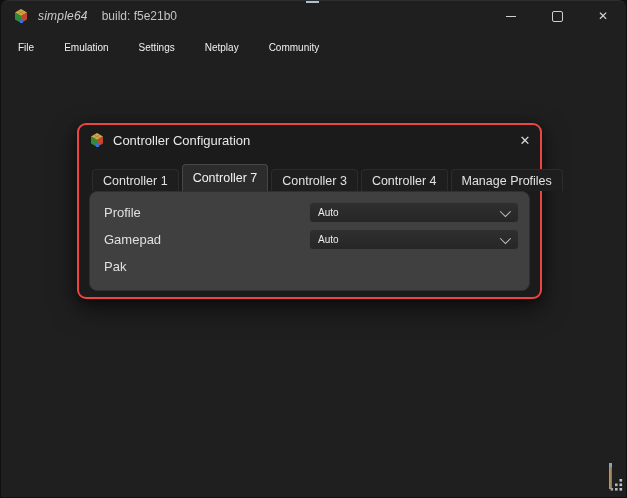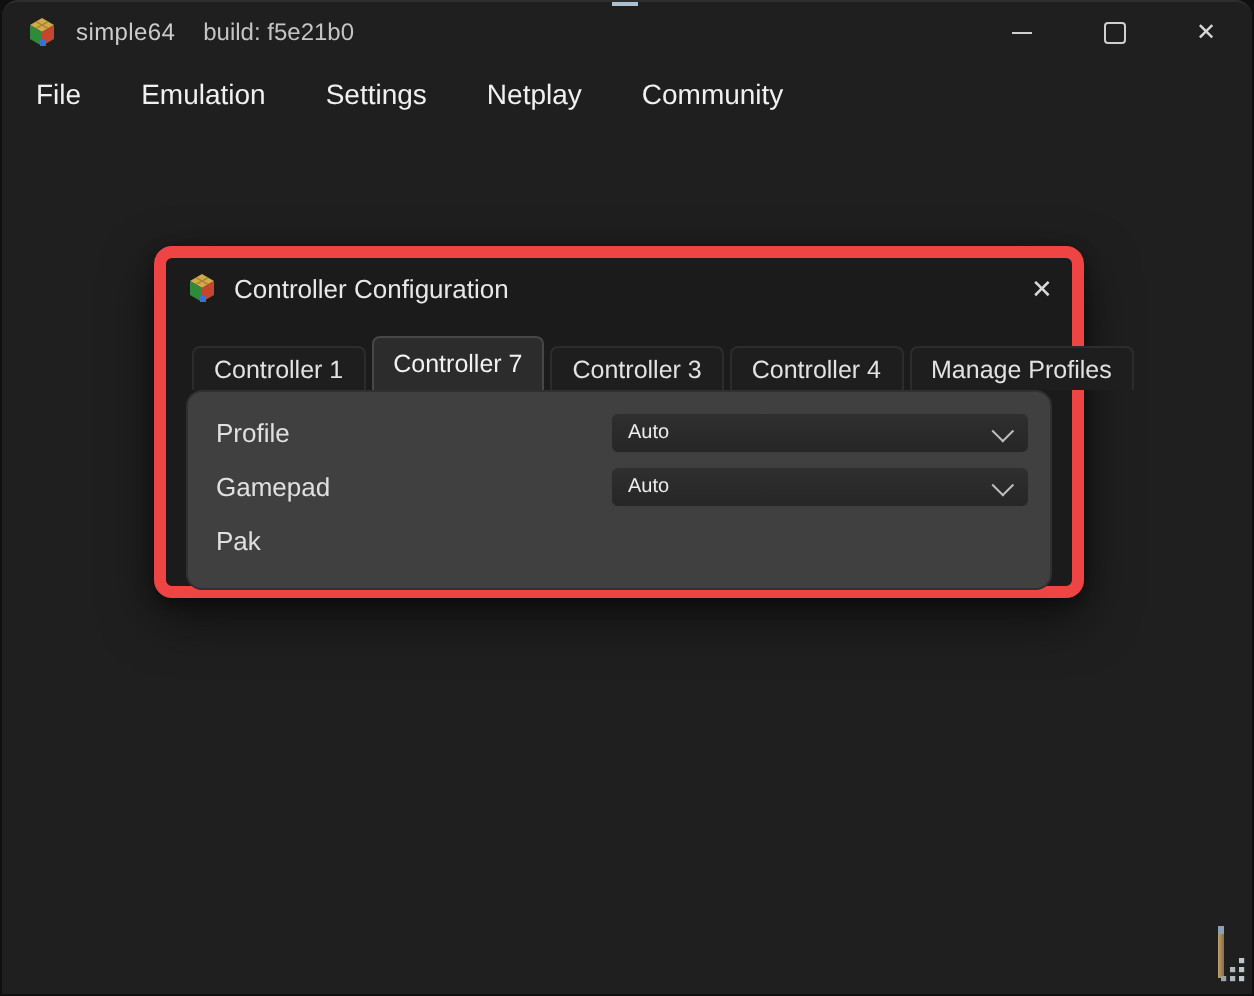--- a/index.html
+++ b/index.html
@@ -2,33 +2,33 @@
 <html><head>
 <meta charset="utf-8">
 <style>
   html,body{margin:0;padding:0;background:#101010;width:627px;height:498px;overflow:hidden;
     font-family:"Liberation Sans", sans-serif; -webkit-font-smoothing:antialiased;}
   .window{position:relative;width:625px;height:497px;margin:0 1px 1px 1px;background:#1f1f1f;
     border-radius:8px 8px 0 0;border-top:1px solid rgba(255,255,255,0.07);box-sizing:border-box;}
   
   .titlebar{height:30px;display:flex;align-items:center;}
   .app-icon{width:16px;height:16px;margin:0 9px 0 12px;flex:0 0 auto;}
-  .title-text{font-size:12px;color:#cbcbcb;letter-spacing:.2px;}
+  .title-text{font-size:12px;color:#cbcbcb;letter-spacing:.2px;font-style:italic;}
   .build-text{font-size:12px;color:#c4c4c4;margin-left:14px;}
   .win-controls{margin-left:auto;display:flex;height:30px;}
   .win-btn{width:46px;height:30px;display:flex;align-items:center;justify-content:center;color:#d2d2d2;cursor:default;}
   .glyph-min{width:10px;height:1px;background:#cfcfcf;display:block;}
   .glyph-max{width:9px;height:9px;border:1px solid #cfcfcf;border-radius:2px;display:block;}
   .glyph-close{font-size:12px;line-height:1;color:#d6d6d6;}
   
   .menubar{height:32px;display:flex;align-items:center;padding-left:2px;}
-  .menu-item{padding:5px 15px;font-size:14px;color:#f0f0f0;border-radius:4px;}
+  .menu-item{padding:5px 15px;font-size:10px;color:#f0f0f0;border-radius:4px;}
   
   .dialog{position:absolute;left:76px;top:122px;width:465px;height:176px;background:#1b1b1b;
-    border:6px solid #ef4444;border-radius:9px;box-sizing:border-box;
+    border:2px solid #ef4444;border-radius:9px;box-sizing:border-box;
     box-shadow:0 10px 26px rgba(0,0,0,.55), 0 2px 8px rgba(0,0,0,.4);}
   .dialog-titlebar{height:30px;display:flex;align-items:center;}
   .dialog-icon{width:16px;height:16px;margin:0 8px 0 10px;flex:0 0 auto;}
   .dialog-title{font-size:13px;color:#e8e8e8;}
   .dialog-close{margin-left:auto;width:30px;height:30px;display:flex;align-items:center;justify-content:center;
     color:#d8d8d8;font-size:13px;}
   .tabrow{height:36px;display:flex;align-items:flex-end;padding-left:13px;}
   .tab{height:22px;line-height:22px;padding:0 10px;font-size:12.5px;color:#e2e2e2;background:#1e1e1e;
     border:1px solid #2c2c2c;border-bottom:none;border-radius:4px 4px 0 0;margin-right:3px;white-space:nowrap;
     box-sizing:border-box;}

